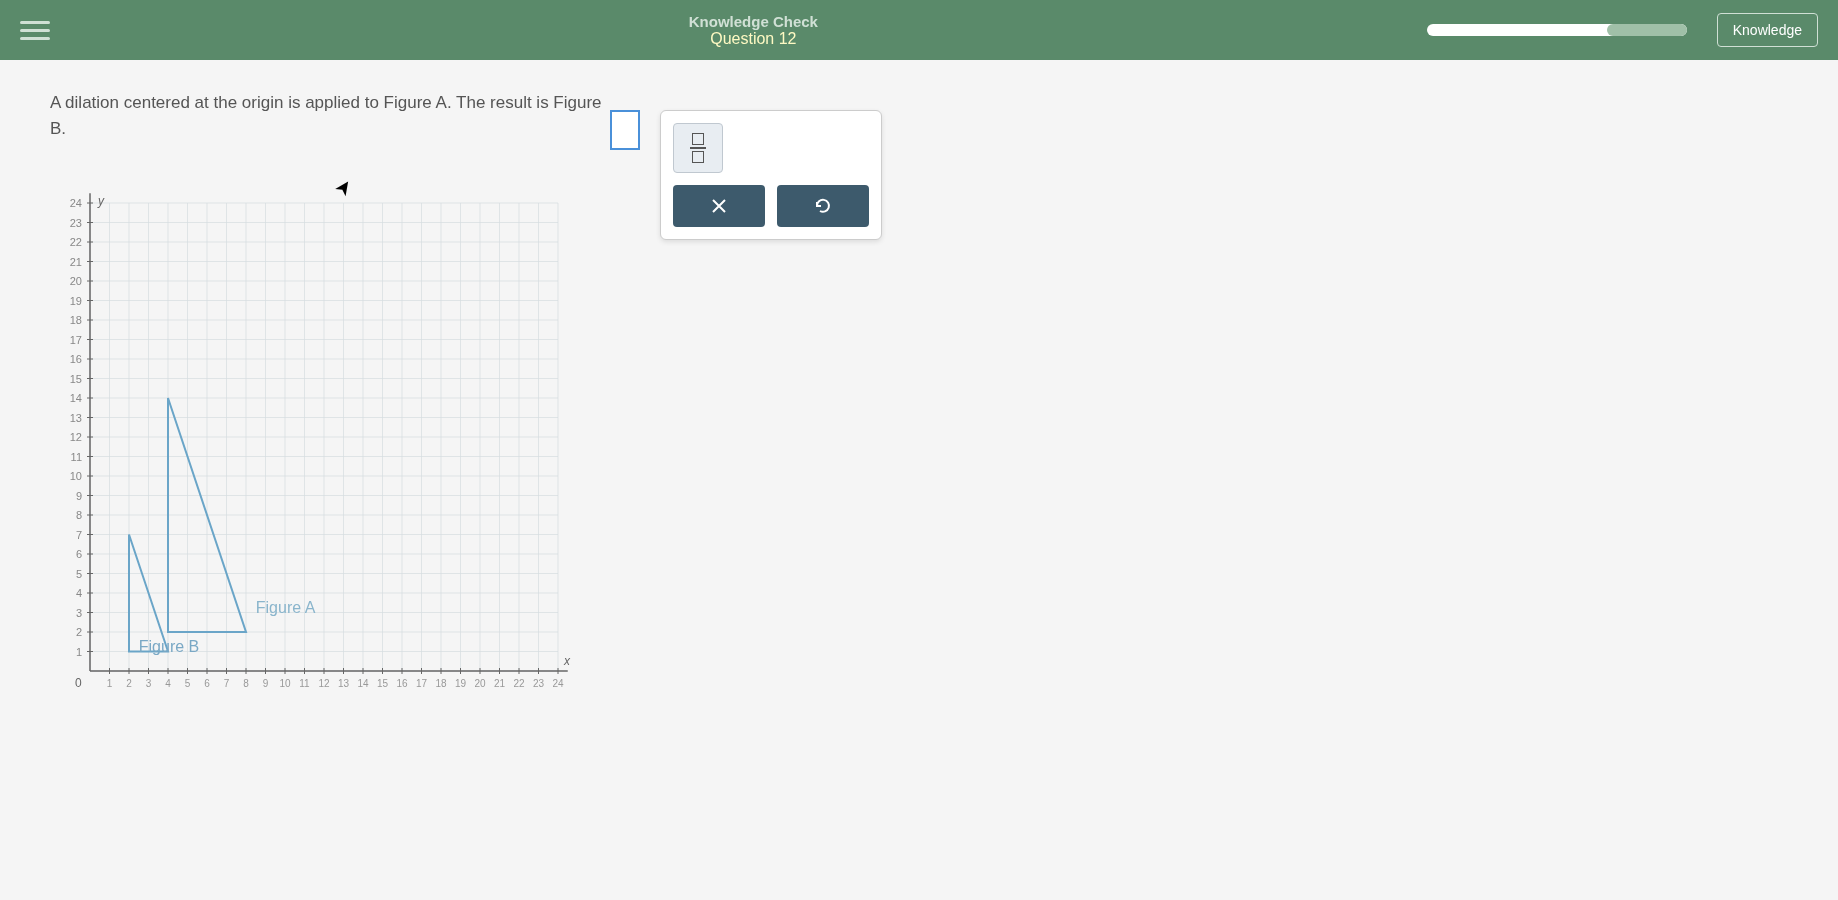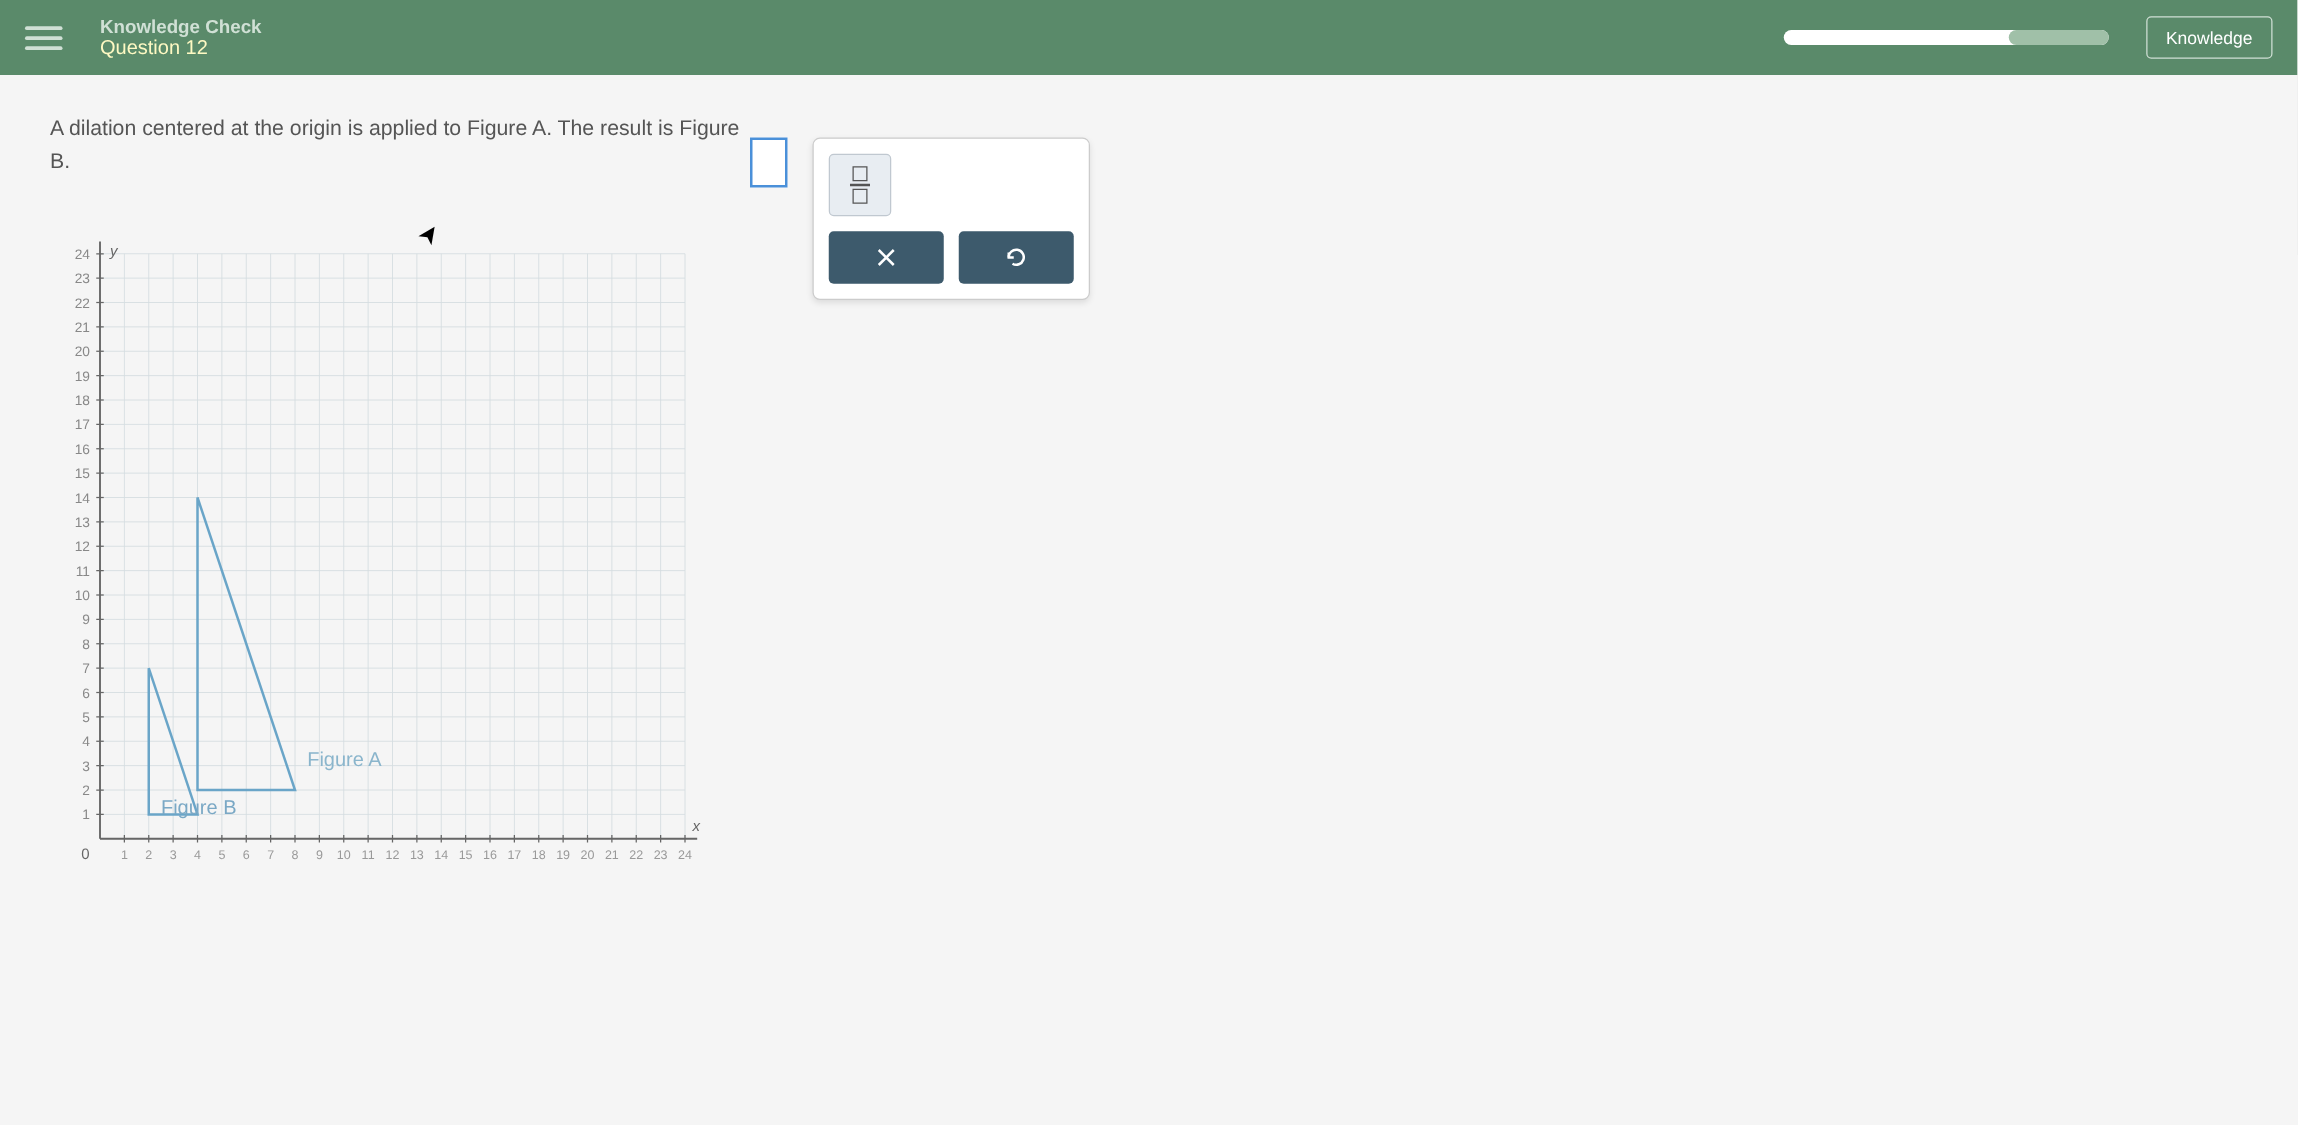--- a/index.html
+++ b/index.html
@@ -1,26 +1,26 @@
 <!DOCTYPE html>
 <html><head>
 <meta charset="utf-8">
 <style>
 * { margin: 0; padding: 0; box-sizing: border-box; }
 body { font-family: Arial, sans-serif; background: #e8e8e8; width: 1838px; height: 900px; overflow: hidden; }
-.header { background: #5a8a6a; height: 60px; display: flex; align-items: center; padding: 13px 20px; color: #d0e0d5; }
+.header { background: #5a8a6a; height: 60px; display: flex; align-items: center; padding: 13px 20px; color: #d0e0d5; text-align: center; }
 .menu-icon { width: 30px; height: 30px; display: flex; flex-direction: column; justify-content: center; gap: 5px; margin-right: 30px; cursor: pointer; }
 .menu-icon span { height: 3px; background: #d0e0d5; border-radius: 2px; }
 .header-text { flex: 1; }
 .header-title { font-size: 15px; font-weight: bold; }
 .header-subtitle { font-size: 16px; color: #fef9c3; }
 .progress-bar { width: 260px; height: 12px; background: #fff; border-radius: 10px; margin-right: 30px; position: relative; }
 .progress-fill { position: absolute; right: 0; width: 80px; height: 100%; background: #a0c0a8; border-radius: 10px; }
 .user-box { border: 1px solid #d0e0d5; padding: 8px 15px; border-radius: 4px; color: #fff; font-size: 14px; }
-.content { background: #f5f5f5; margin: 0; padding: 30px 40px; height: 840px; display: flex; }
+.content { background: #f5f5f5; margin: 0; padding: 30px 50px; height: 840px; display: flex; }
 .left-col { width: 560px; }
 .right-col { flex: 1; }
 .prompt { font-size: 17px; color: #555; line-height: 1.5; margin-bottom: 20px; }
 .graph-container { position: relative; width: 530px; height: 530px; }
 .graph-svg { width: 100%; height: 100%; }
 .answer-area { display: flex; align-items: flex-start; gap: 20px; margin-top: 20px; }
 .answer-box { width: 30px; height: 40px; border: 2px solid #4a90d9; background: #fff; }
 .tool-panel { background: #fff; border: 1px solid #ccc; border-radius: 6px; padding: 12px; box-shadow: 0 2px 5px rgba(0,0,0,0.1); }
 .tool-row { display: flex; gap: 12px; margin-bottom: 12px; }
 .tool-row:last-child { margin-bottom: 0; }

